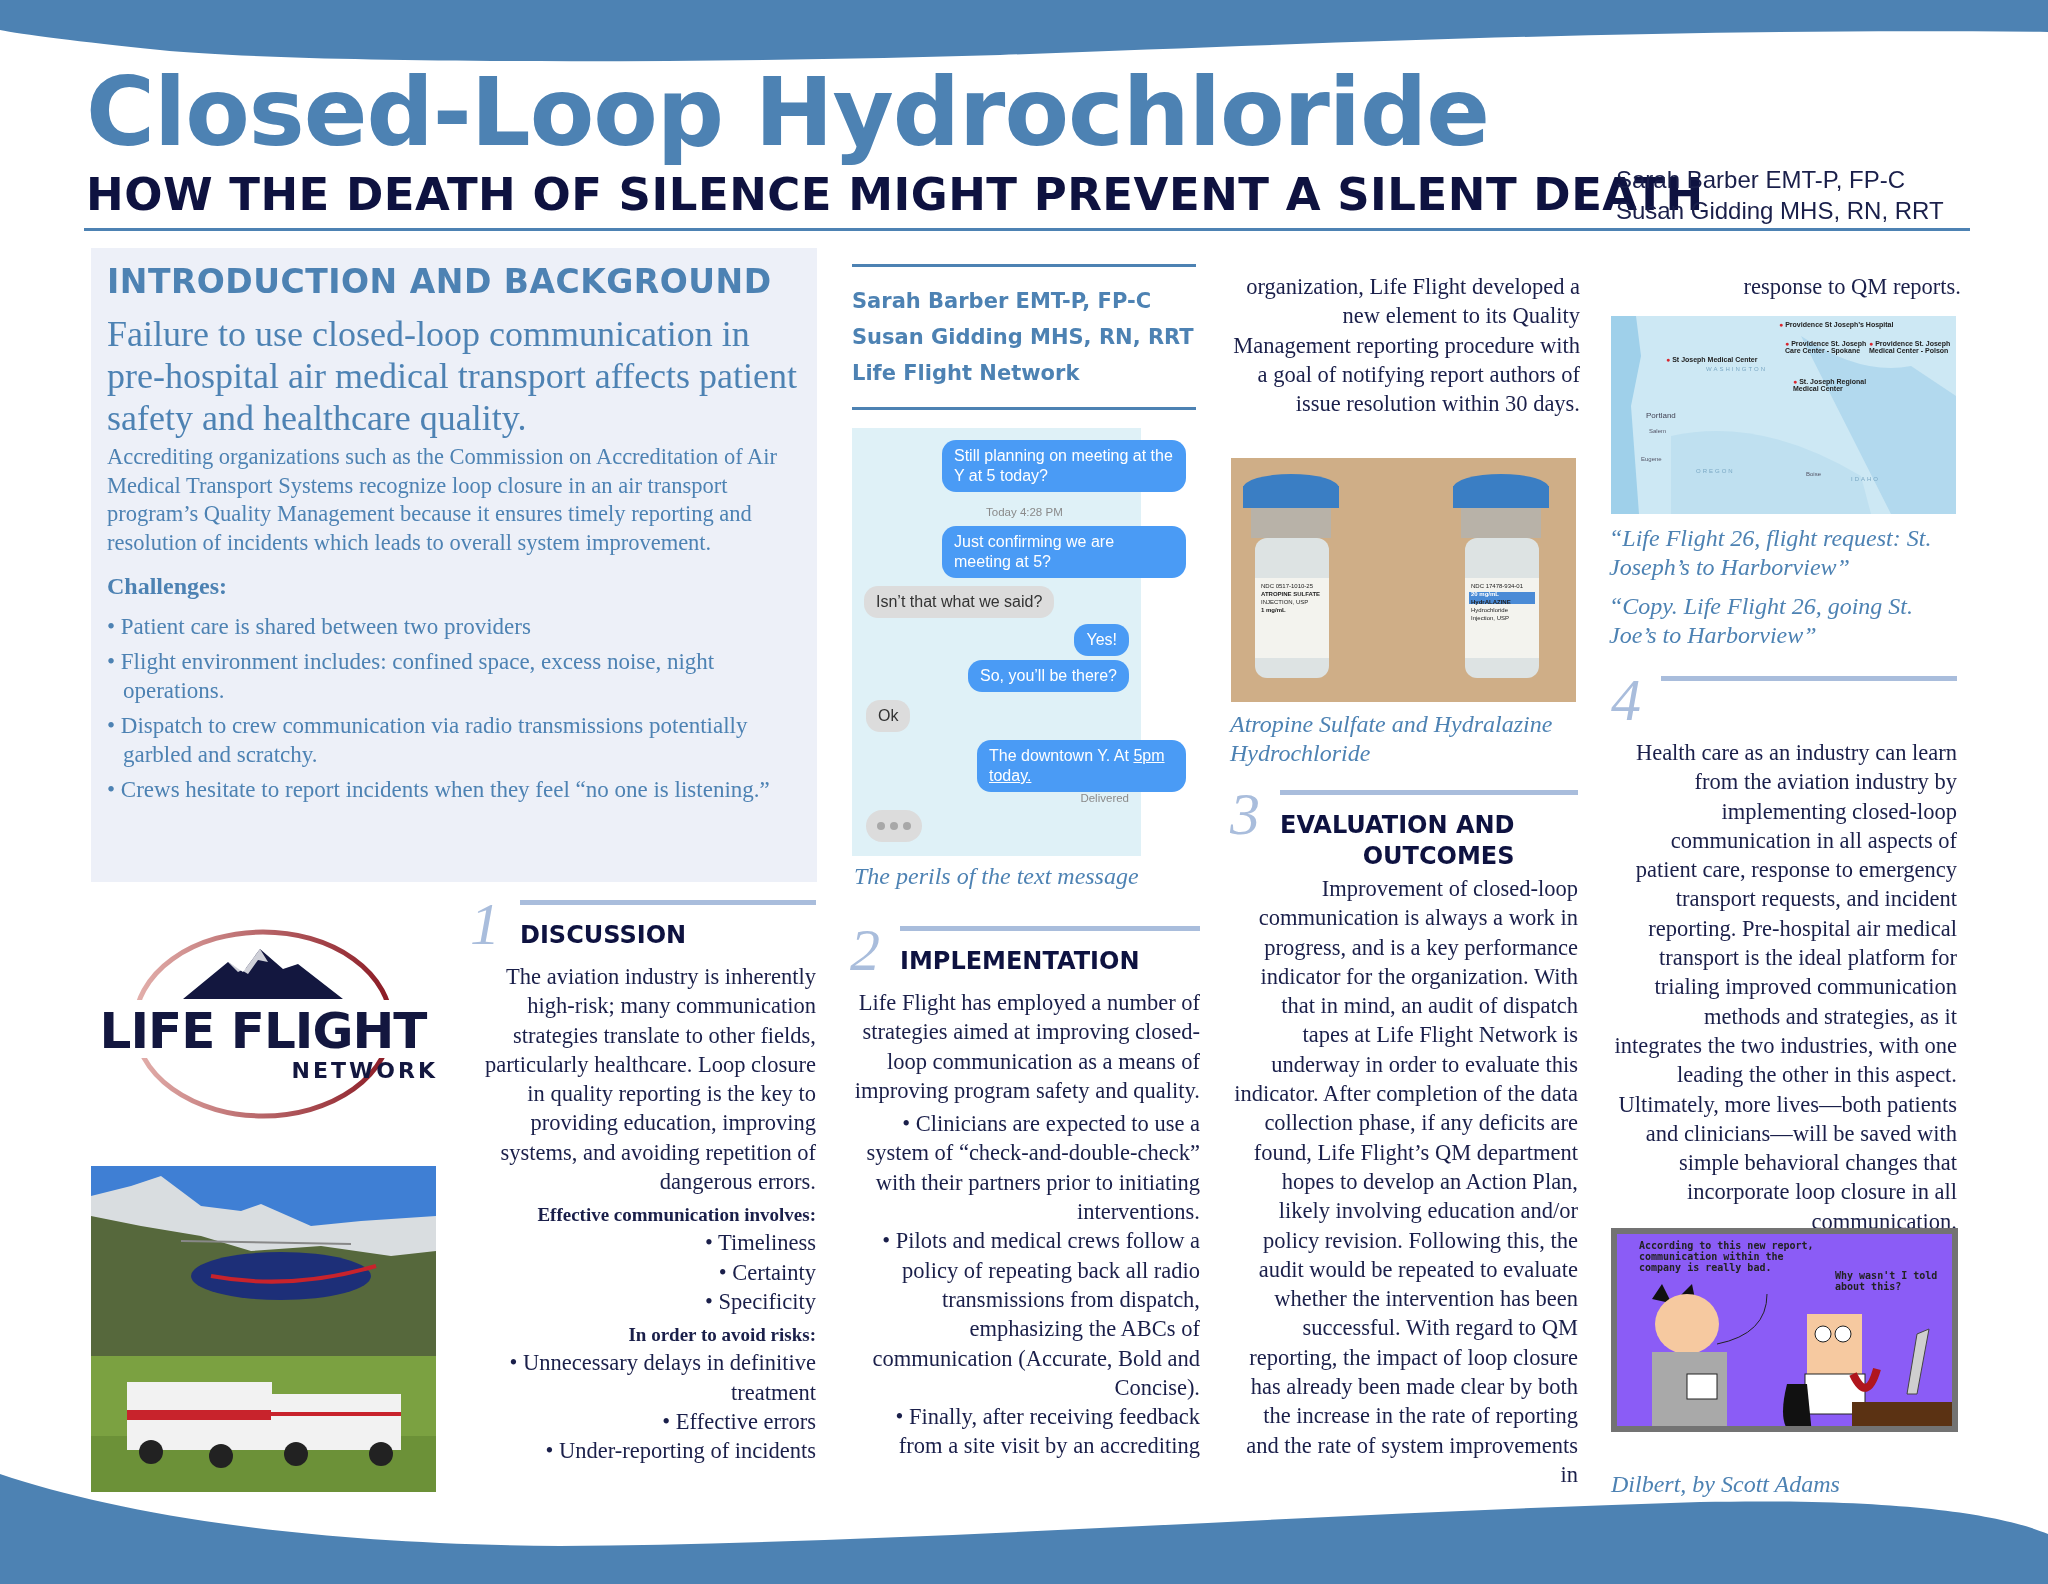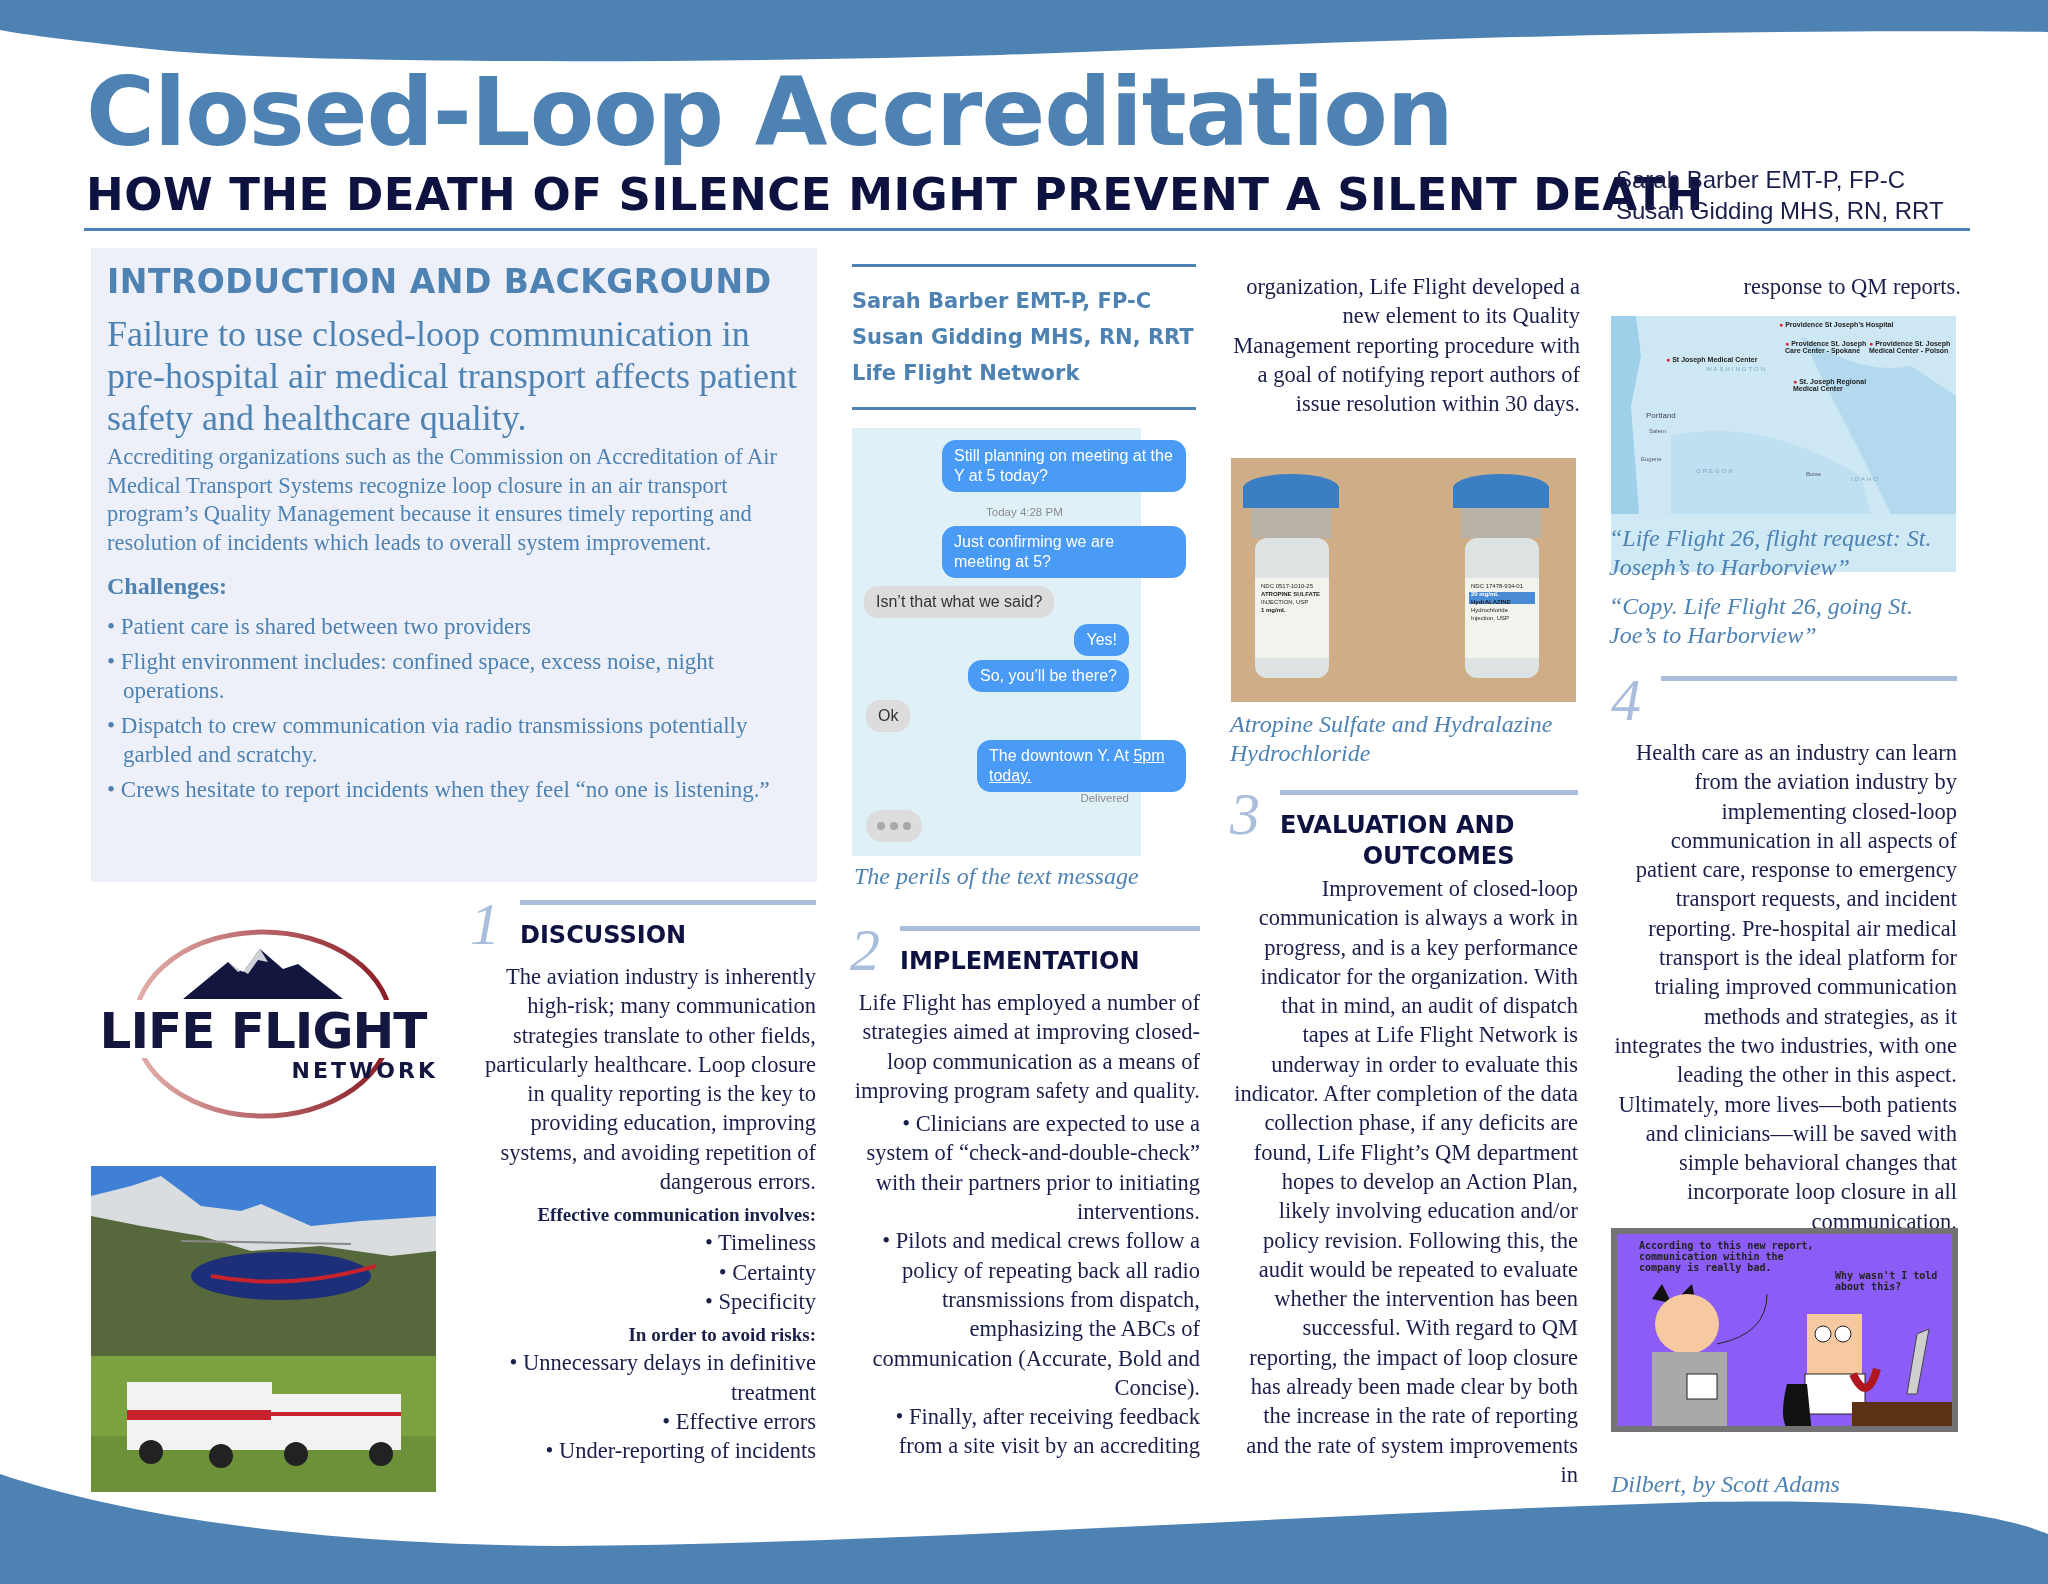--- a/index.html
+++ b/index.html
@@ -58,21 +58,21 @@
 </head>
 <body>
 
 <svg class="wave-top" viewBox="0 0 2048 70" preserveAspectRatio="none">
   <path d="M0,0 L2048,0 L2048,32 C1700,28 1400,40 1000,55 C700,64 300,64 160,50 C80,42 20,34 0,30 Z" fill="#4d82b3"></path>
 </svg>
 <svg class="wave-bottom" viewBox="0 0 2048 110" preserveAspectRatio="none">
   <path d="M0,0 C120,40 300,70 560,72 C900,70 1300,40 1700,28 C1900,24 2000,40 2048,60 L2048,110 L0,110 Z" fill="#4d82b3"></path>
 </svg>
 
-<div class="title">Closed-Loop Accreditation</div>
+<div class="title">Closed-Loop Hydrochloride</div>
 <div class="subtitle">HOW THE DEATH OF SILENCE MIGHT PREVENT A SILENT DEATH</div>
 <div class="authors-header">
   <div>Sarah Barber EMT-P, FP-C</div>
   <div>Susan Gidding MHS, RN, RRT</div>
 </div>
 <div class="header-rule"></div>
 
 <div class="intro-box">
   <h2>INTRODUCTION AND BACKGROUND</h2>
   <p class="intro-lead">Failure to use closed-loop communication in pre-hospital air medical transport affects patient safety and healthcare quality.</p>
@@ -229,21 +229,21 @@
     <div class="sec-title">
       <div>EVALUATION AND</div>
       <div>OUTCOMES</div>
     </div>
   </div>
   <p class="body-text">Improvement of closed-loop communication is always a work in progress, and is a key performance indicator for the organization. With that in mind, an audit of dispatch tapes at Life Flight Network is underway in order to evaluate this indicator. After completion of the data collection phase, if any deficits are found, Life Flight’s QM department hopes to develop an Action Plan, likely involving education and/or policy revision. Following this, the audit would be repeated to evaluate whether the intervention has been successful. With regard to QM reporting, the impact of loop closure has already been made clear by both the increase in the rate of reporting and the rate of system improvements in</p>
 </div>
 
 <div class="col body-text" style="left:1611px; top:272px; width:350px;">response to QM reports.</div>
 
-<div class="photo" style="left:1611px; top:316px; width:345px; height:256px; background:#cfe9f5;">
+<div class="photo" style="left:1611px; top:316px; width:345px; height:198px; background:#cfe9f5;">
   <svg width="345" height="198" viewBox="0 0 345 198" style="position:absolute; left:0; top:0;">
     <rect width="345" height="198" fill="#cde8f4"></rect>
     <path d="M0,0 L25,0 L30,40 L20,90 L28,198 L0,198 Z" fill="#9fd0ea"></path>
     <path d="M60,120 Q150,100 250,160 L260,198 L60,198 Z" fill="#bfe0f0"></path>
     <path d="M190,20 Q250,60 300,50 L345,80 L345,198 L280,198 Z" fill="#b2d9ee"></path>
   </svg>
   <div style="position:absolute; left:168px; top:5px; font:bold 7px 'Liberation Sans',sans-serif; color:#222;"><span style="color:#d8262e;">●</span> <span>Providence St Joseph’s Hospital</span></div>
   <div style="position:absolute; left:174px; top:24px; width:90px; font:bold 7px 'Liberation Sans',sans-serif; color:#222;"><span style="color:#d8262e;">●</span> <span>Providence St. Joseph Care Center - Spokane</span></div>
   <div style="position:absolute; left:258px; top:24px; width:90px; font:bold 7px 'Liberation Sans',sans-serif; color:#222;"><span style="color:#d8262e;">●</span> <span>Providence St. Joseph Medical Center - Polson</span></div>
   <div style="position:absolute; left:55px; top:40px; font:bold 7px 'Liberation Sans',sans-serif; color:#222;"><span style="color:#d8262e;">●</span> <span>St Joseph Medical Center</span></div>

